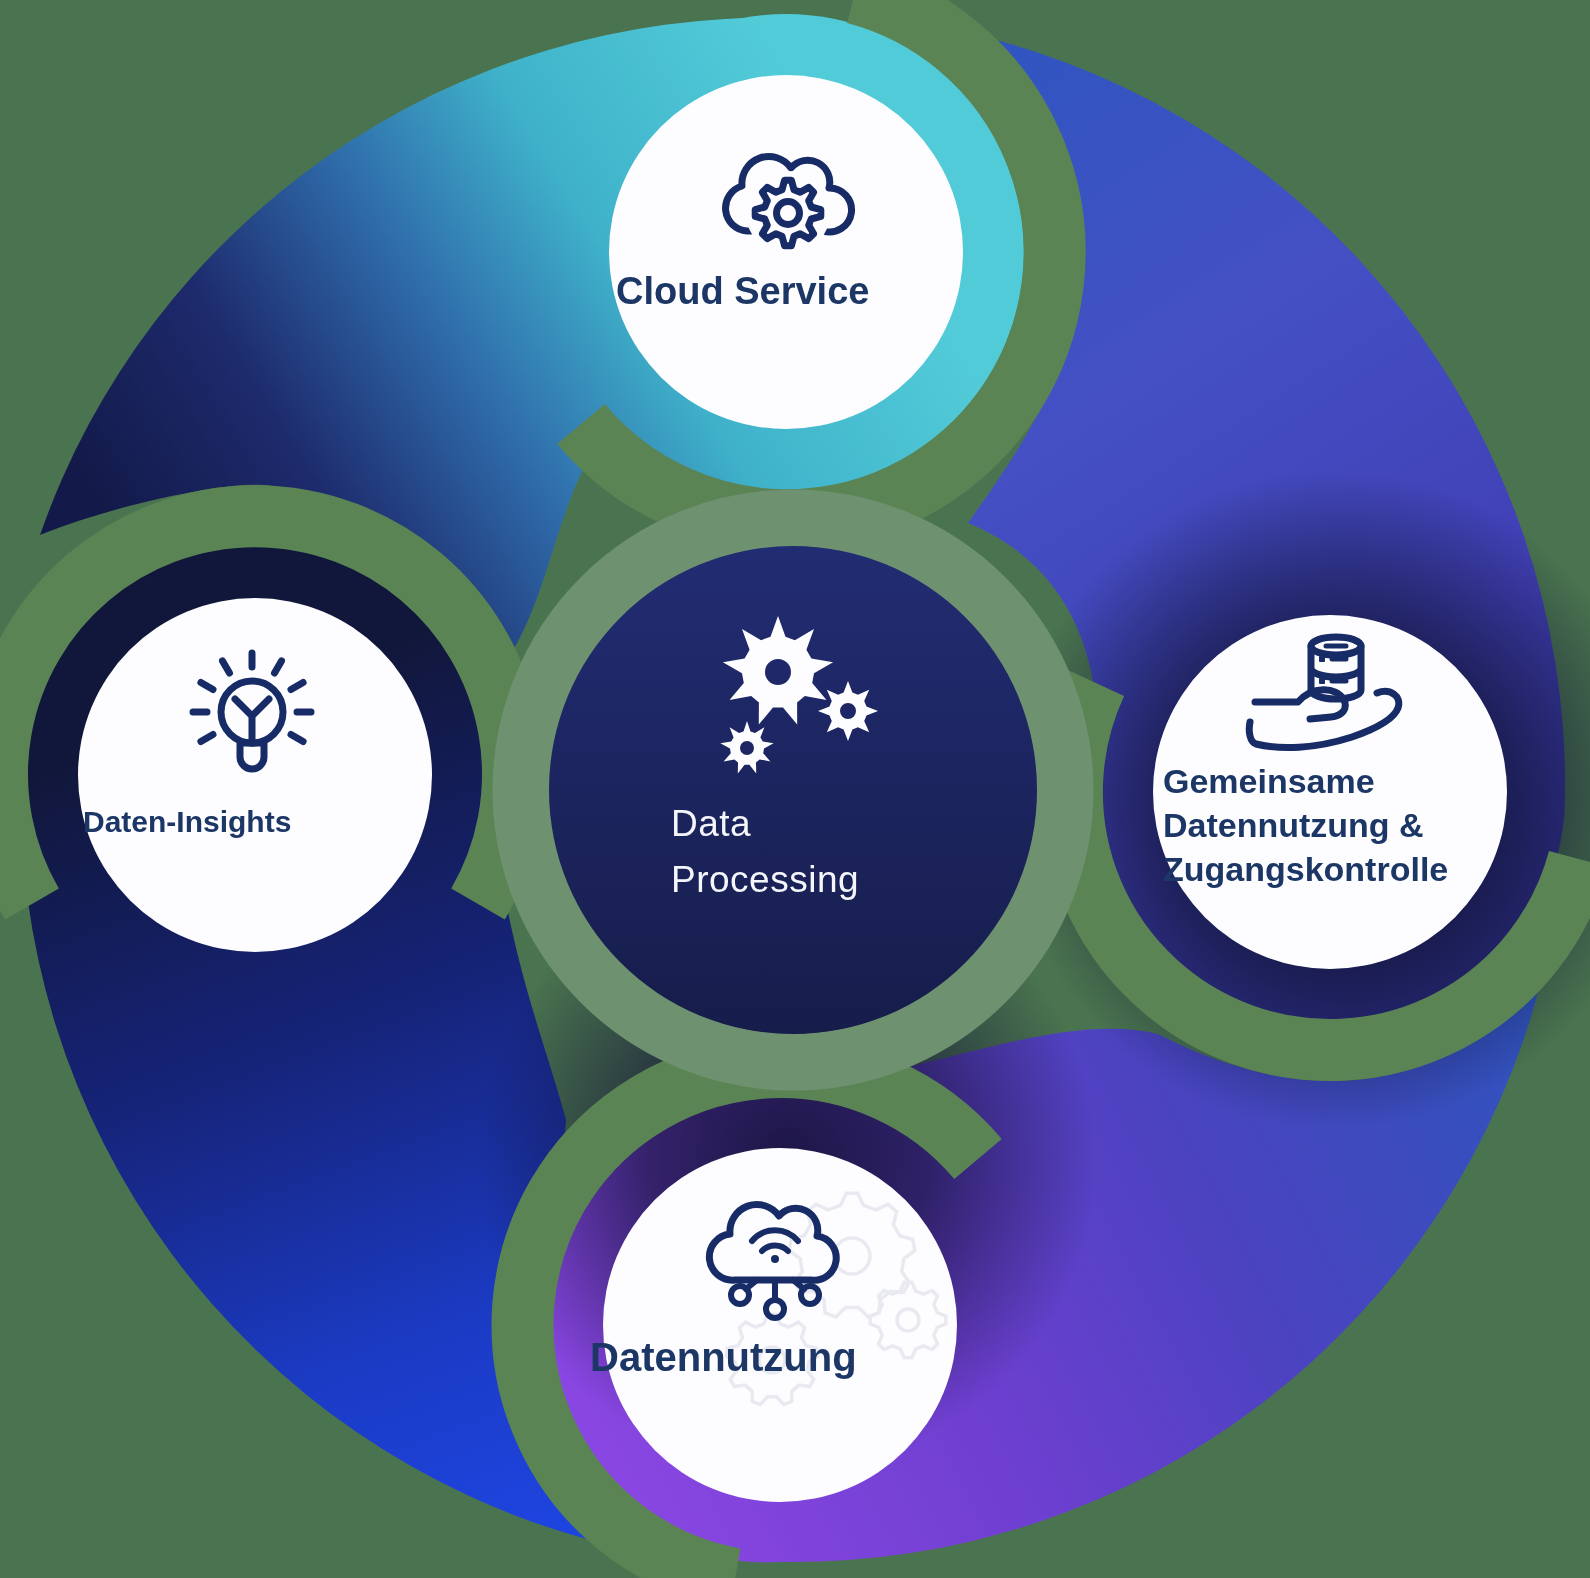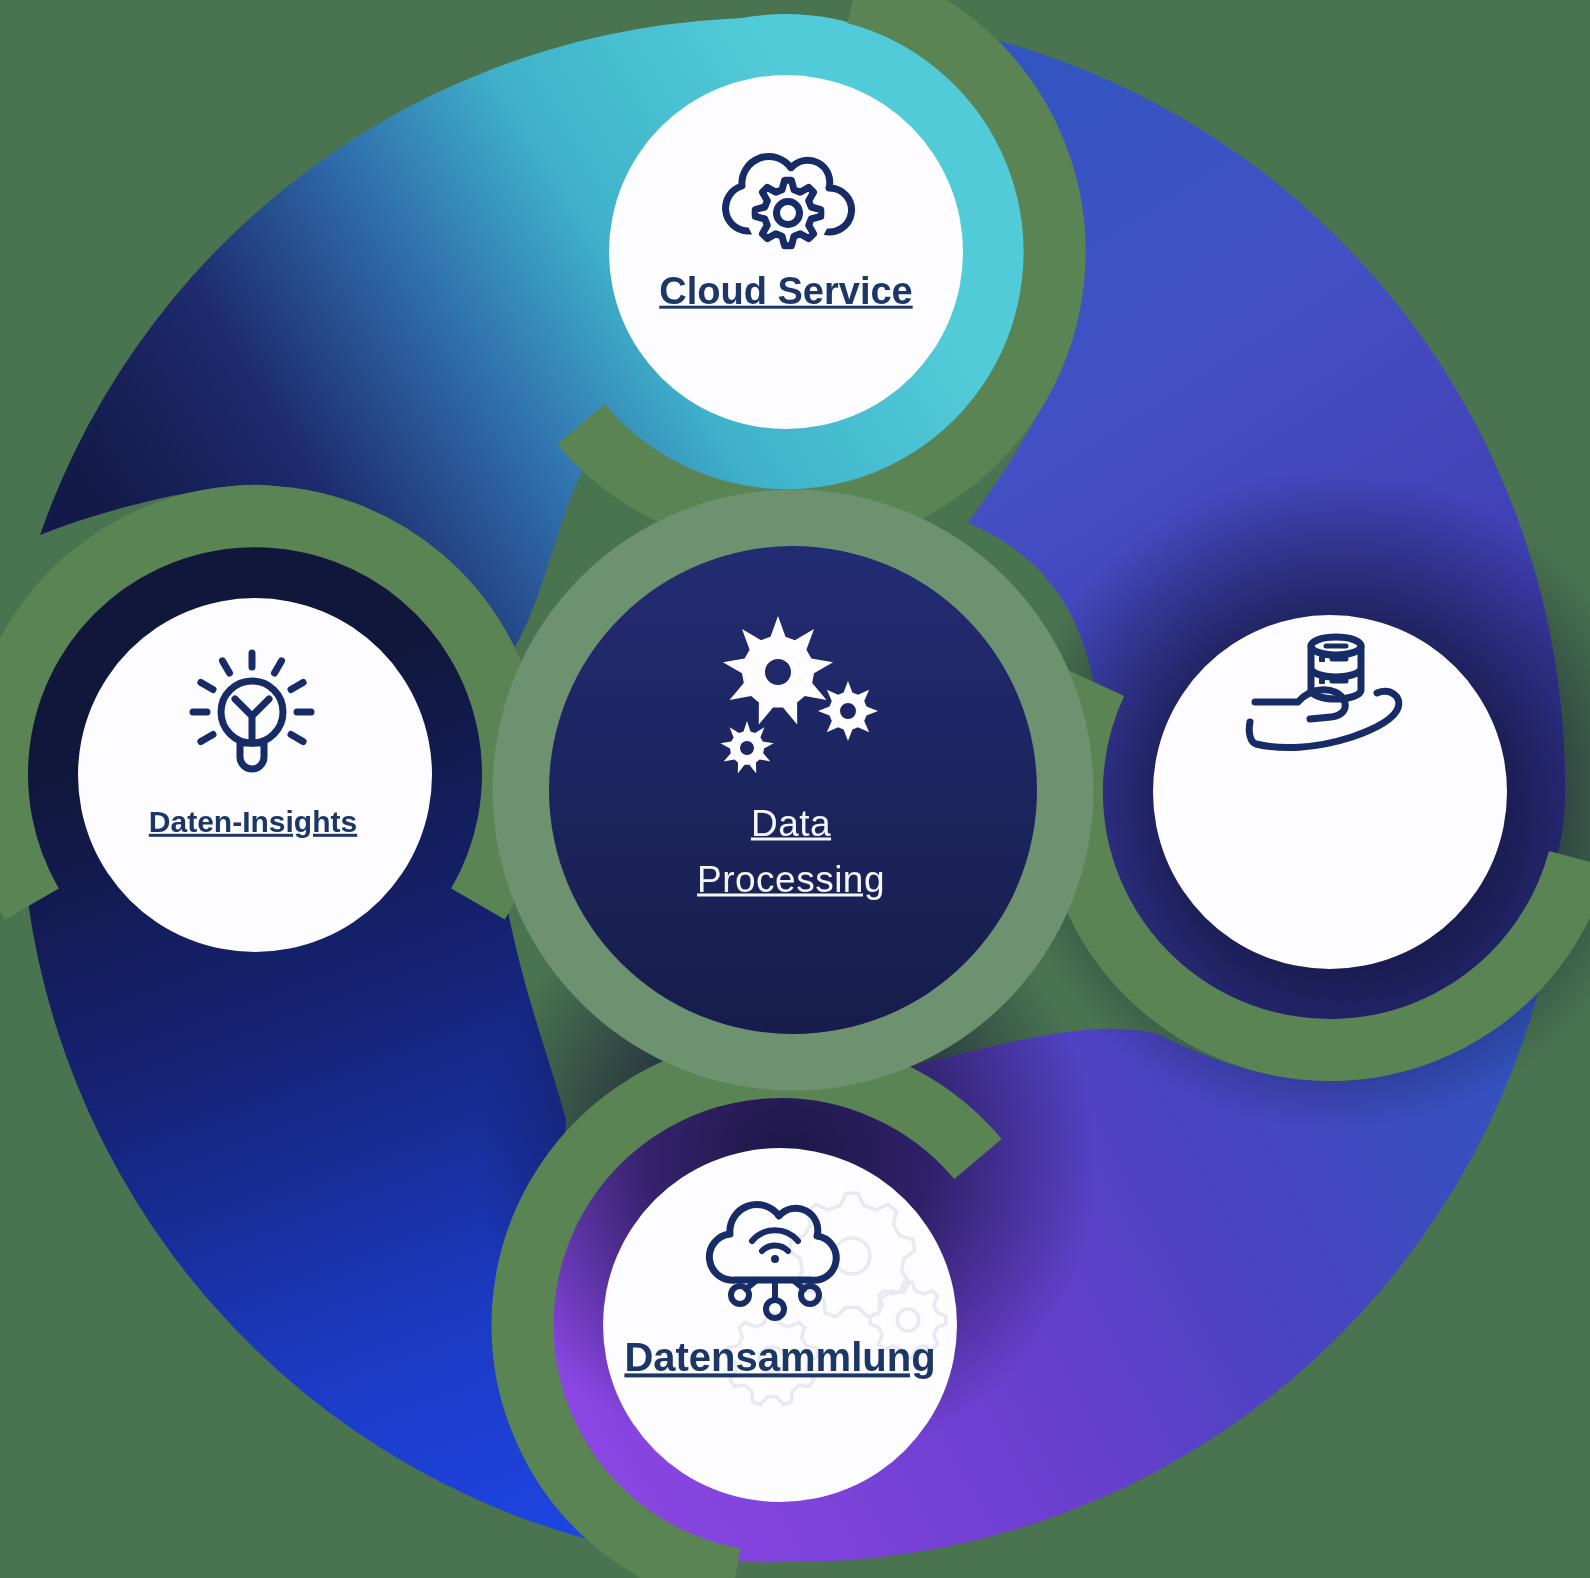--- a/index.html
+++ b/index.html
@@ -1,22 +1,22 @@
 <!DOCTYPE html>
 <html style="--bg-green: #4A744F; --label-navy: #1C3766; --center-text: #F4F6FB;"><head>
 <meta charset="utf-8">
 <style>
   html,body{margin:0;padding:0;}
   body{font-family:"Liberation Sans", sans-serif;}
   .stage{position:relative;width:1590px;height:1578px;overflow:hidden;background:var(--bg-green,#4A744F);}
   .stage svg{position:absolute;inset:0;display:block;}
   .node-label{
     position:absolute;transform:translate(-50%,-50%);
-    text-align:center;color:var(--label-navy,#1C3766);
-    font-weight:700;line-height:1.28;user-select:none;text-decoration:underline;
+    color:var(--label-navy,#1C3766);
+    font-weight:700;line-height:1.28;user-select:none;
   }
   .label-cloud{left:786px;top:291px;width:340px;font-size:38px;}
   .label-insights{left:253px;top:822px;width:340px;font-size:30px;}
   .label-gemeinsame{left:1330px;top:825px;width:334px;font-size:34px;line-height:1.3;}
   .label-datensammlung{left:780px;top:1358px;width:380px;font-size:40px;}
   .label-center{
     left:791px;top:851px;width:240px;font-size:37px;font-weight:300;
     color:var(--center-text,#F4F6FB);letter-spacing:0.5px;line-height:1.5;
   }
 </style>
@@ -166,15 +166,16 @@
     <circle cx="775" cy="1259" r="4" stroke="none" fill="#172C66"></circle>
     <path d="M 775 1280 L 775 1300 M 757 1280 L 746 1289 M 793 1280 L 804 1289" stroke-width="6"></path>
     <circle cx="775" cy="1309" r="9" stroke-width="6"></circle>
     <circle cx="740" cy="1295" r="9" stroke-width="6"></circle>
     <circle cx="810" cy="1295" r="9" stroke-width="6"></circle>
   </g>
 </svg>
 
   <div class="node-label label-cloud">Cloud Service</div>
   <div class="node-label label-insights">Daten-Insights</div>
-  <div class="node-label label-datensammlung">Datensammlung</div>
+  <div class="node-label label-gemeinsame">Gemeinsame Datennutzung &amp; Zugangskontrolle</div>
+  <div class="node-label label-datensammlung">Datennutzung</div>
   <div class="node-label label-center">Data Processing</div>
 </div>
 
 </body></html>

